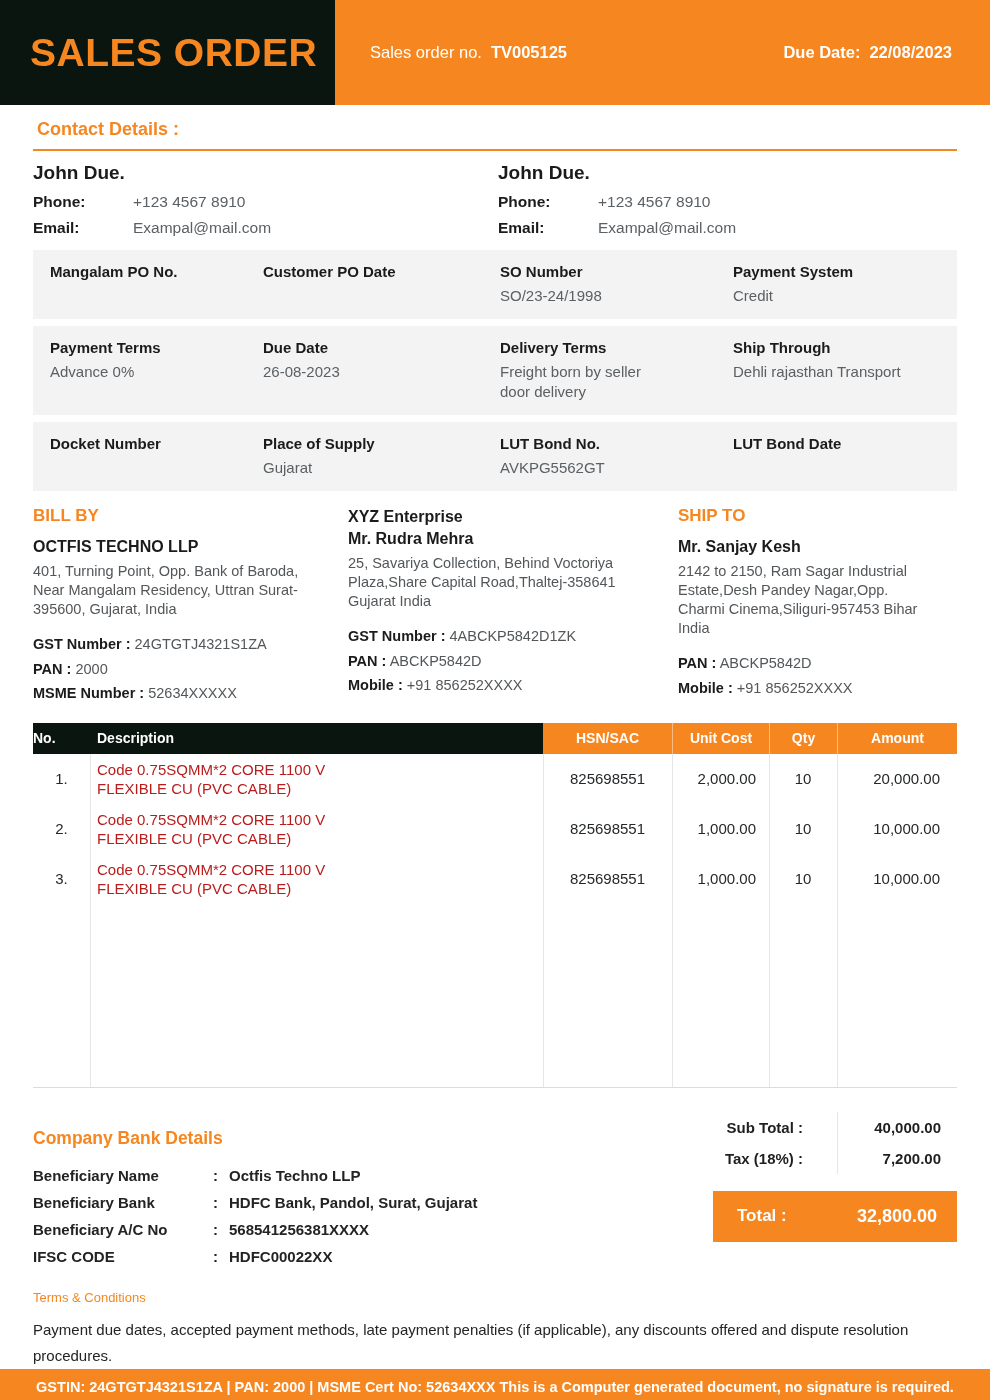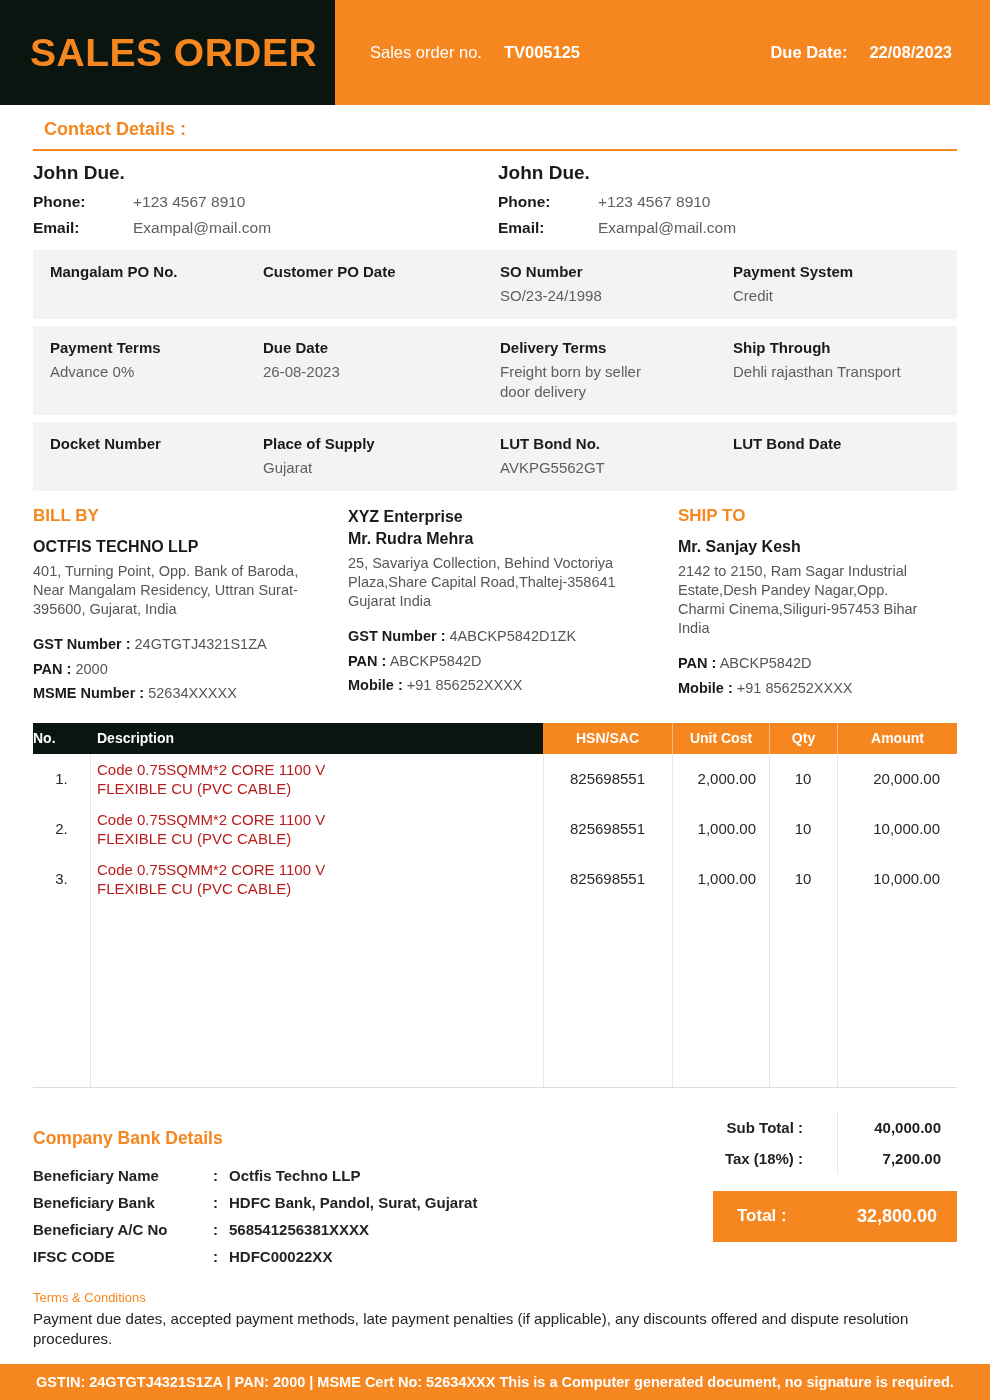--- a/index.html
+++ b/index.html
@@ -13,29 +13,29 @@
   *{box-sizing:border-box;margin:0;padding:0}
   html,body{background:#fff}
   body{font-family:"Liberation Sans",sans-serif;}
   .page{width:990px;height:1400px;background:#fff;display:flex;flex-direction:column;overflow:hidden;margin:0 auto}
 
   
   .topbar{display:flex;height:105px;flex:0 0 105px}
   .topbar-black{width:335px;background:var(--dark);display:flex;align-items:center;padding-left:30px}
   .topbar-black h1{color:var(--orange);font-size:39px;font-weight:bold;letter-spacing:.5px}
   .topbar-orange{flex:1;background:var(--orange);display:flex;align-items:center;justify-content:space-between;padding:0 38px 0 35px;color:#fff;font-size:16.5px}
-  .topbar-orange .grp{display:flex;gap:22px;align-items:center}
+  .topbar-orange .grp{display:flex;gap:9px;align-items:center}
   .topbar-orange .b{font-weight:bold}
 
   
   .content{padding:0 33px}
   .orange-h{color:var(--orange);font-weight:bold}
 
   
-  .contact-h{font-size:18px;margin:14px 11px 9px}
+  .contact-h{font-size:18px;margin:14px 4px 9px}
   .rule{border:none;border-top:2px solid var(--orange);margin:0 0 11px}
   .contact-grid{display:grid;grid-template-columns:465px 1fr}
   .person-name{font-size:19px;font-weight:bold;color:var(--ink);margin-bottom:5px}
   .person-row{display:grid;grid-template-columns:100px 1fr;font-size:15.5px;line-height:26px}
   .person-row .lbl{font-weight:bold;color:var(--ink)}
   .person-row .val{color:var(--muted)}
 
   
   .info-rows{margin-top:9px}
   .info-row{background:var(--panel);display:grid;grid-template-columns:213px 237px 233px 1fr;padding:13px 0 13px 17px;margin-bottom:7px}
@@ -90,21 +90,21 @@
   .tot-row{display:flex;height:31px;font-weight:bold;font-size:15px;color:#1F1F1F}
   .tot-label{width:124px;text-align:right;padding-right:34px;display:flex;align-items:center;justify-content:flex-end}
   .tot-val{width:120px;border-left:1px solid var(--line);display:flex;align-items:center;justify-content:flex-end;padding-right:16px}
   .total-box{margin-top:17px;height:51px;background:var(--orange);display:flex;align-items:center;justify-content:space-between;padding:0 20px 0 24px;color:#fff;font-weight:bold}
   .total-box .t-lbl{font-size:17px}
   .total-box .t-val{font-size:18px}
 
   
   .terms{margin-top:20px}
   .terms h3{font-size:13px;color:var(--orange);font-weight:normal}
-  .terms p{font-size:15px;color:#242424;line-height:20px;margin-top:4px;max-width:930px}
+  .terms p{font-size:15px;color:#242424;line-height:26px;margin-top:12px;max-width:930px}
 
   
   .legal{margin-top:auto;background:var(--orange);color:#fff;font-weight:bold;font-size:14.5px;text-align:center;padding:10px 18px;flex:0 0 auto}
 </style>
 </head>
 <body>
 
 <div class="page">
 
   <header class="topbar">

